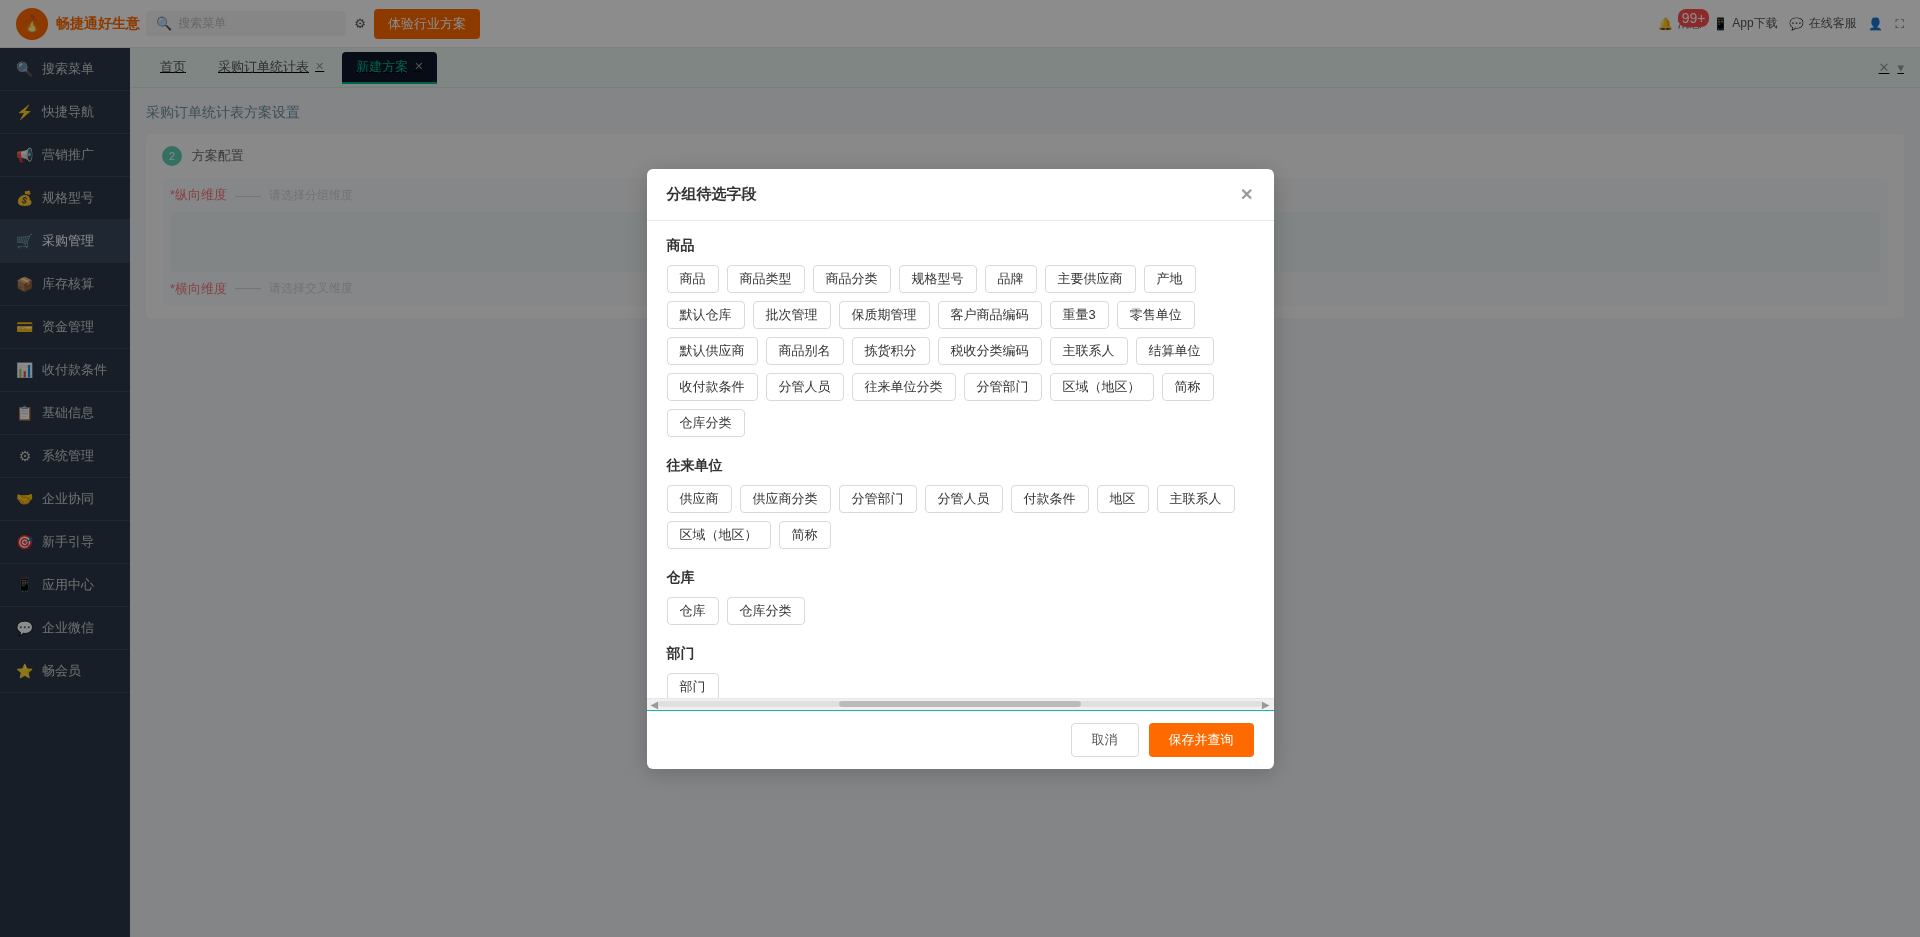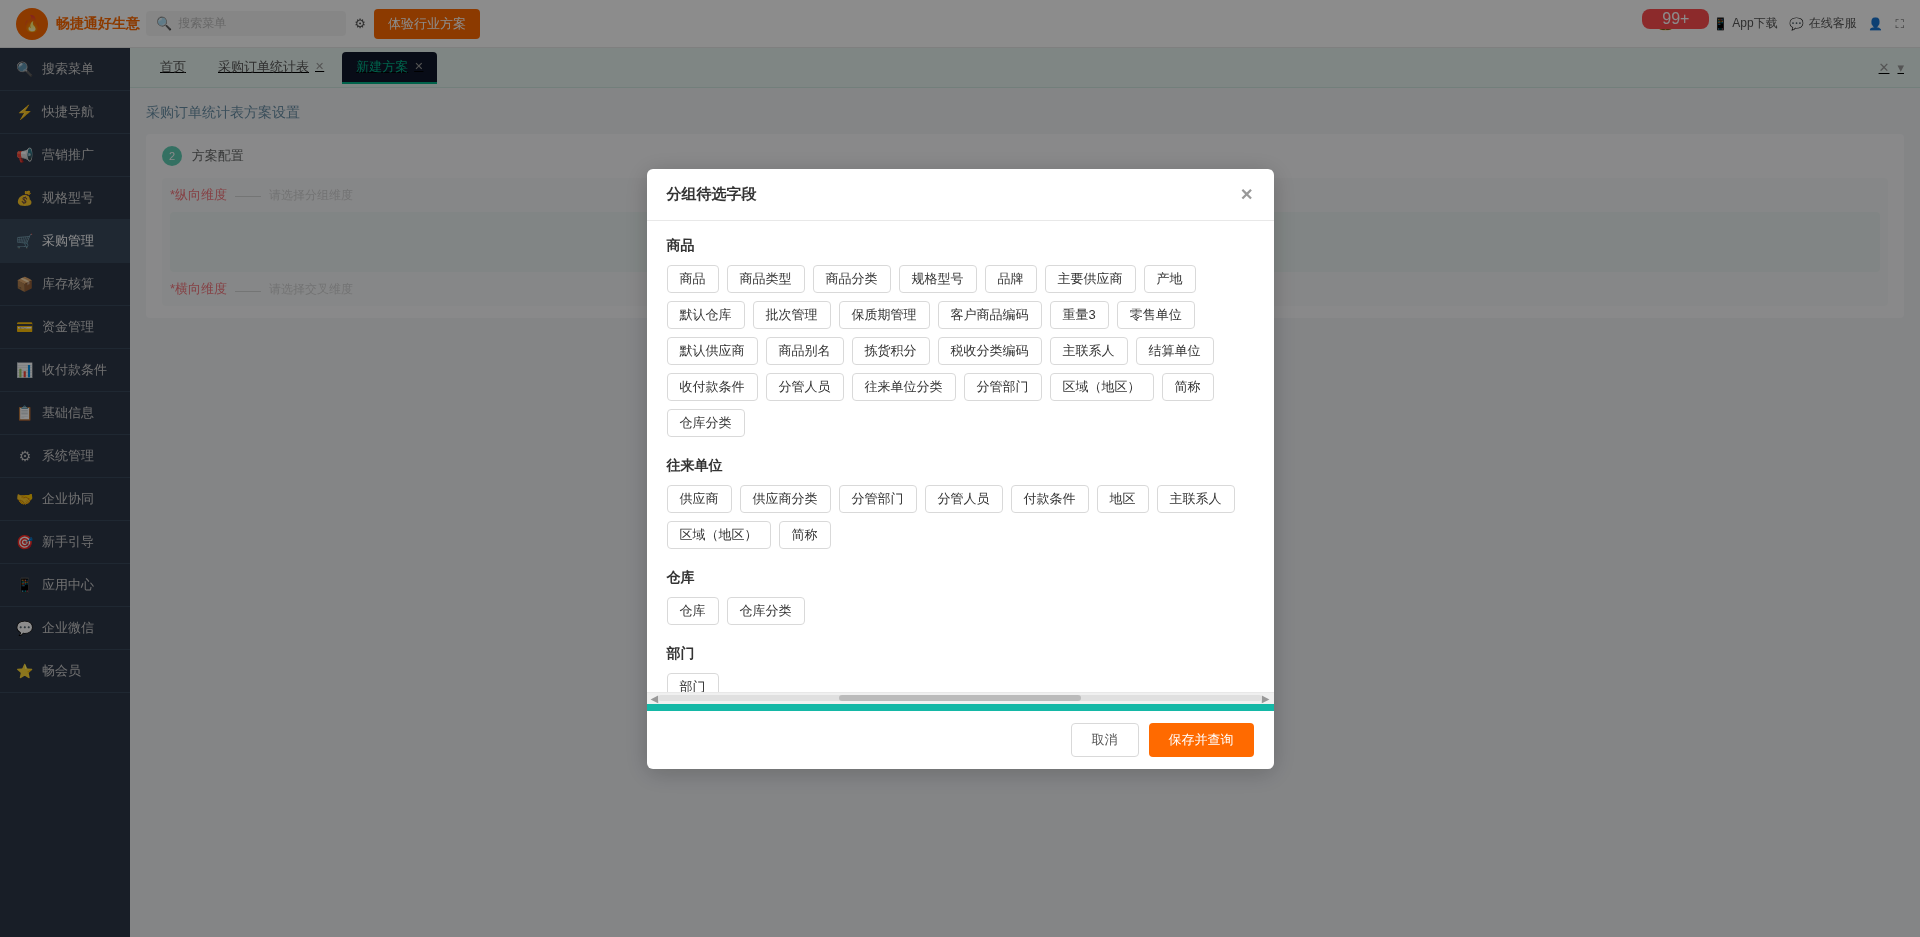--- a/index.html
+++ b/index.html
@@ -61,23 +61,23 @@
     .top-icon-btn {
       display: flex; align-items: center; gap: 4px;
       color: #555; font-size: 12px; cursor: pointer;
       position: relative;
     }
     .badge {
       position: absolute;
       top: -6px; right: -8px;
       background: #ff4d4f;
       color: white;
-      font-size: 16px;
+      font-size: 14px;
       border-radius: 8px;
-      padding: 1px 20px;
+      padding: 1px 4px;
       min-width: 16px;
       text-align: left;
     }
     .gear-btn {
       width: 28px; height: 28px;
       display: flex; align-items: center; justify-content: center;
       cursor: pointer; color: #555;
     }
 
     
@@ -197,21 +197,21 @@
     .modal-body {
       flex: 1;
       overflow-y: auto;
       padding: 16px 20px;
     }
     .modal-footer {
       display: flex;
       justify-content: flex-end;
       padding: 12px 20px;
       gap: 10px;
-      border-top: 7px solid #14b8a6;
+      border-top: 1px solid #14b8a6;
     }
 
     
     .field-section {
       margin-bottom: 20px;
     }
     .field-section-title {
       font-size: 14px;
       font-weight: bold;
       color: #333;
@@ -433,21 +433,21 @@
   <div class="section-row">
     <span class="step-badge">2</span>
     <span>方案配置</span>
     <div style="margin-top:12px;padding:8px;background:#f9f9f9;border-radius:4px;">
       <div style="display:flex;align-items:center;gap:8px;margin-bottom:8px;">
         <span style="color:#f5222d;">*纵向维度</span>
         <span style="color:#bbb;">——</span>
         <span style="color:#bbb;font-size:12px;">请选择分组维度</span>
       </div>
       <div style="height:60px;background:#e8f4f0;border-radius:4px;margin-bottom:8px;"></div>
-      <div style="display:flex;align-items:flex-end;gap:8px;">
+      <div style="display:flex;align-items:flex-start;gap:8px;">
         <span style="color:#f5222d;">*横向维度</span>
         <span style="color:#bbb;">——</span>
         <span style="color:#bbb;font-size:12px;">请选择交叉维度</span>
       </div>
     </div>
   </div>
 </div>
 
 <div class="overlay">
   <div class="modal">

